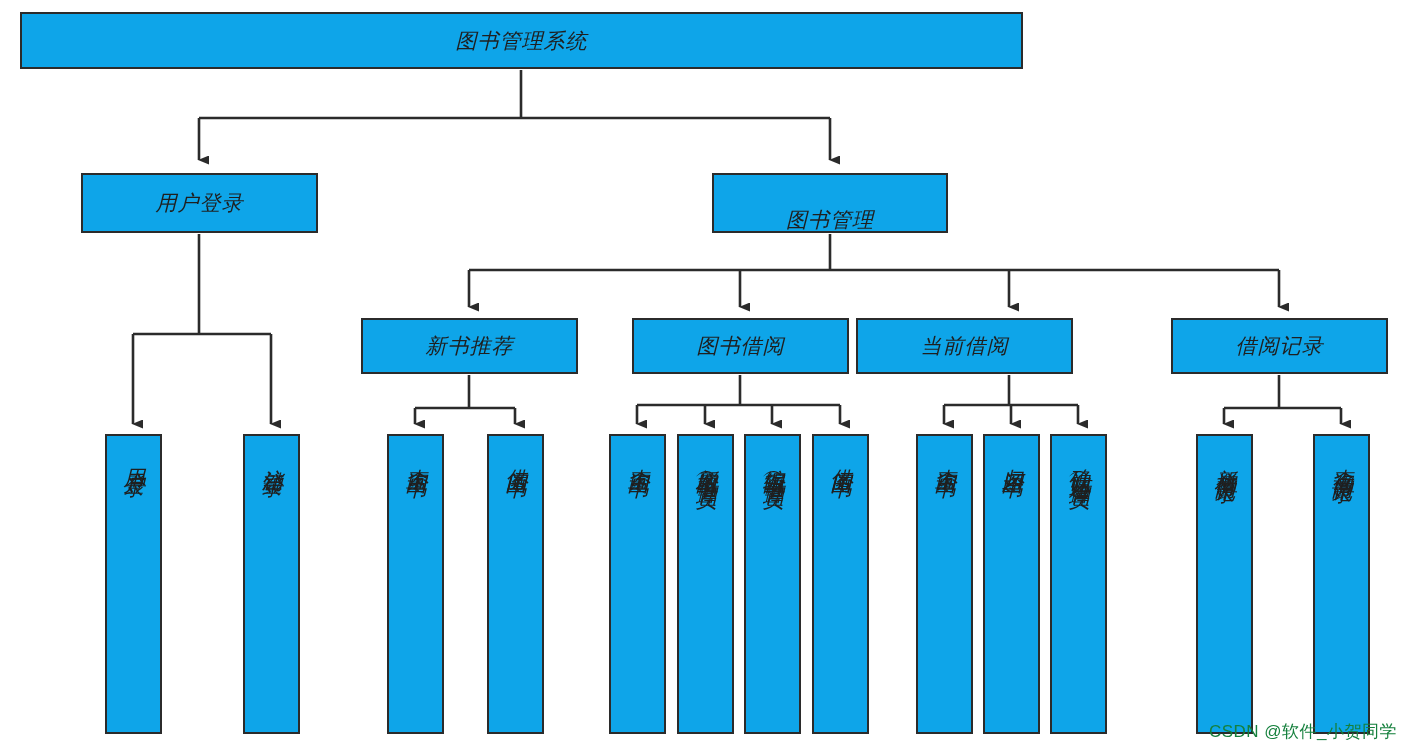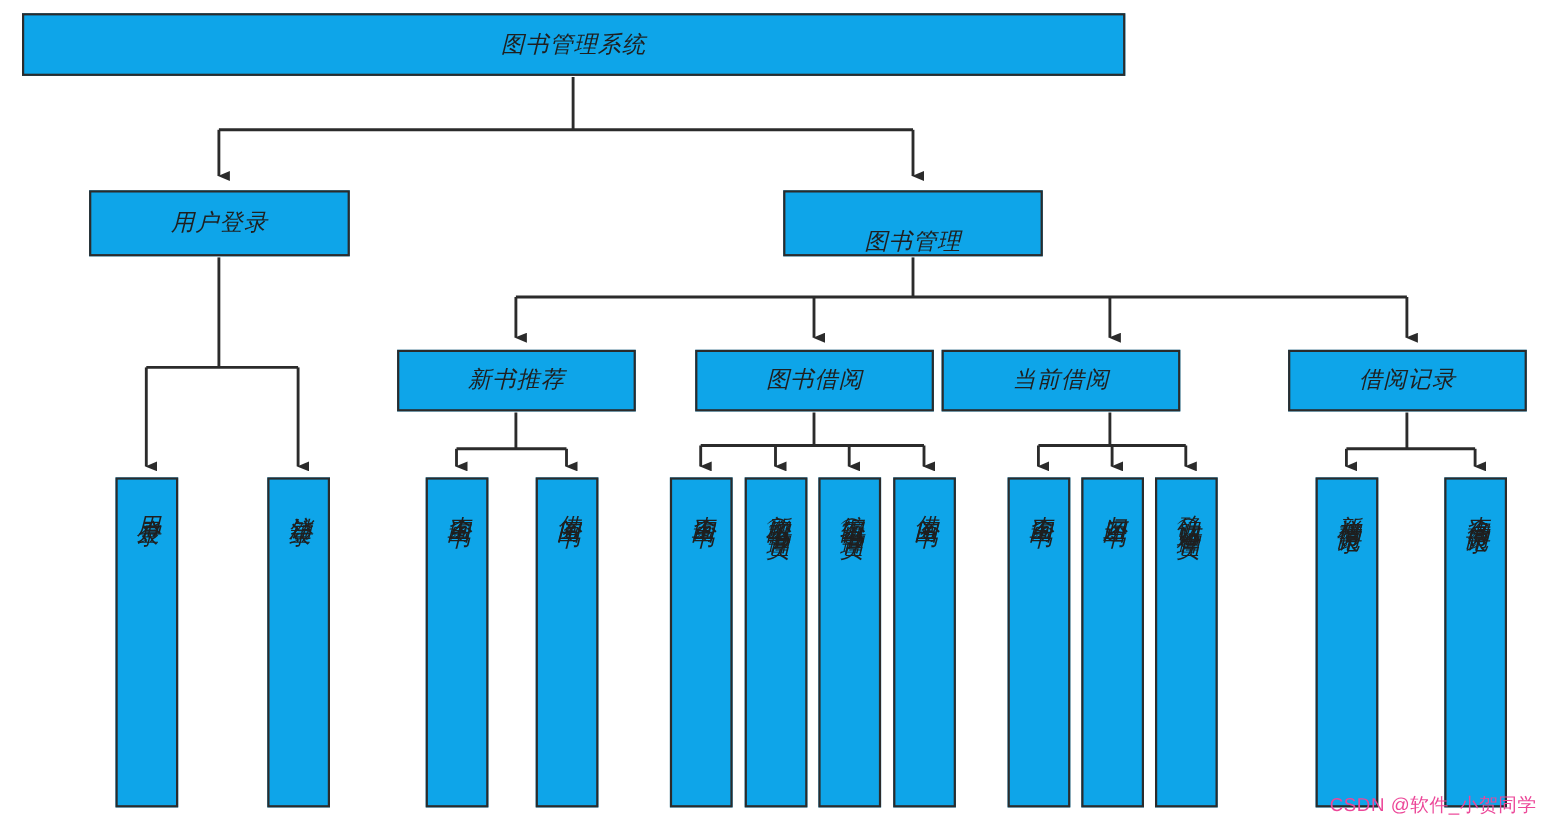--- a/index.html
+++ b/index.html
@@ -52,21 +52,21 @@
     line-height: 1.18;
     letter-spacing: 3px;
     color: #1f1f1f;
     white-space: nowrap;
   }
   .watermark {
     position: absolute;
     right: 8px;
     bottom: 4px;
     font-size: 17px;
-    color: #ec4899;
+    color: #15803d;
     letter-spacing: 0.5px;
     user-select: none;
     pointer-events: none;
   }
 </style>
 </head>
 <body>
 
 <div id="diagram-root">
 

